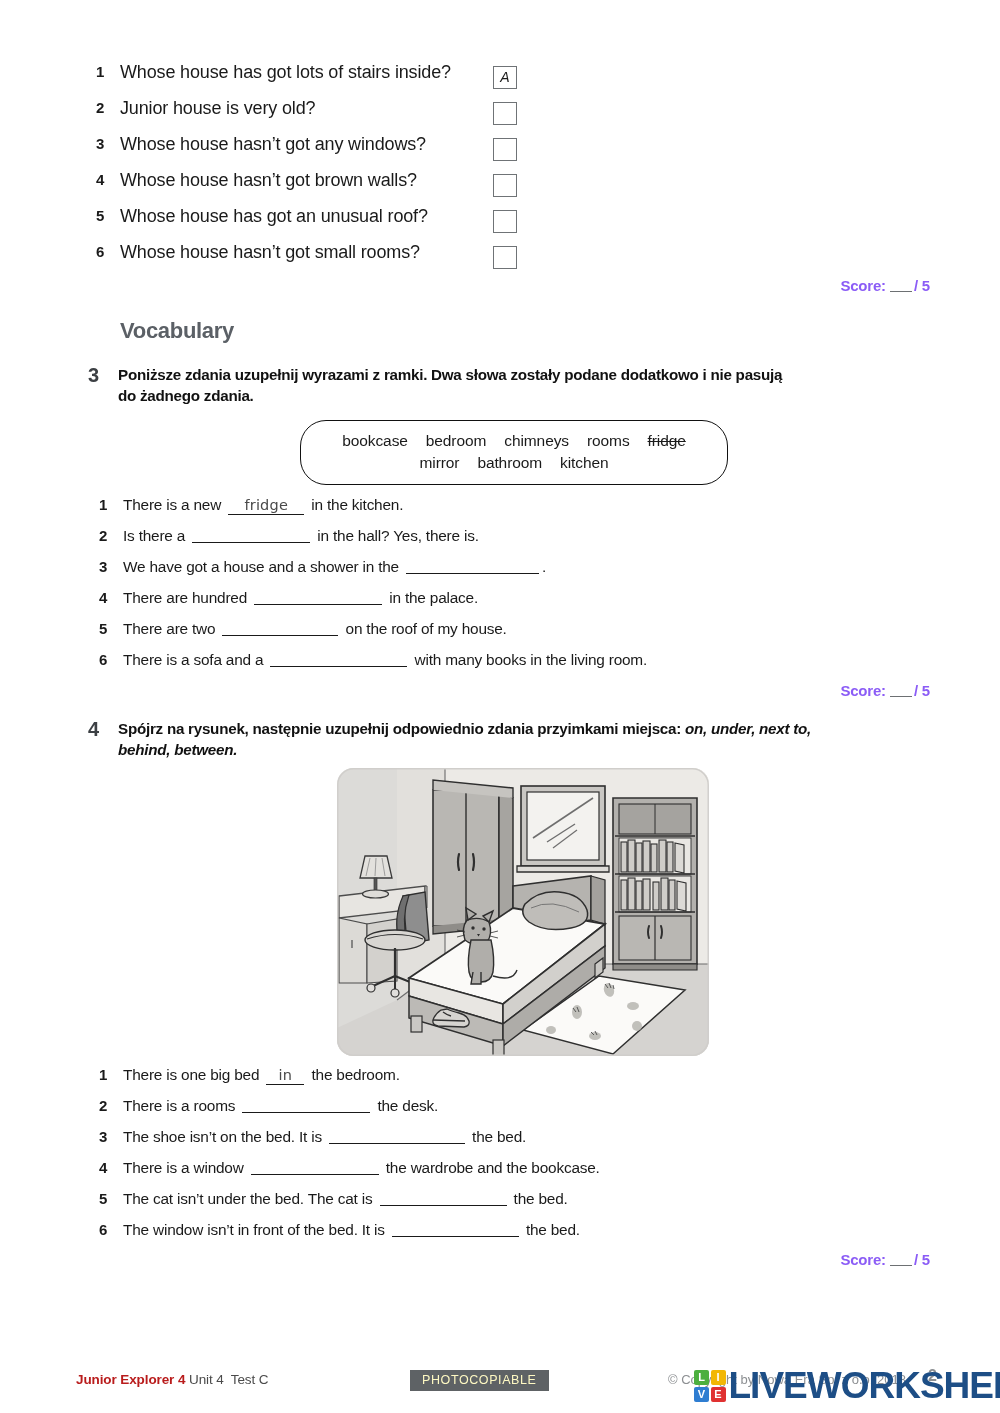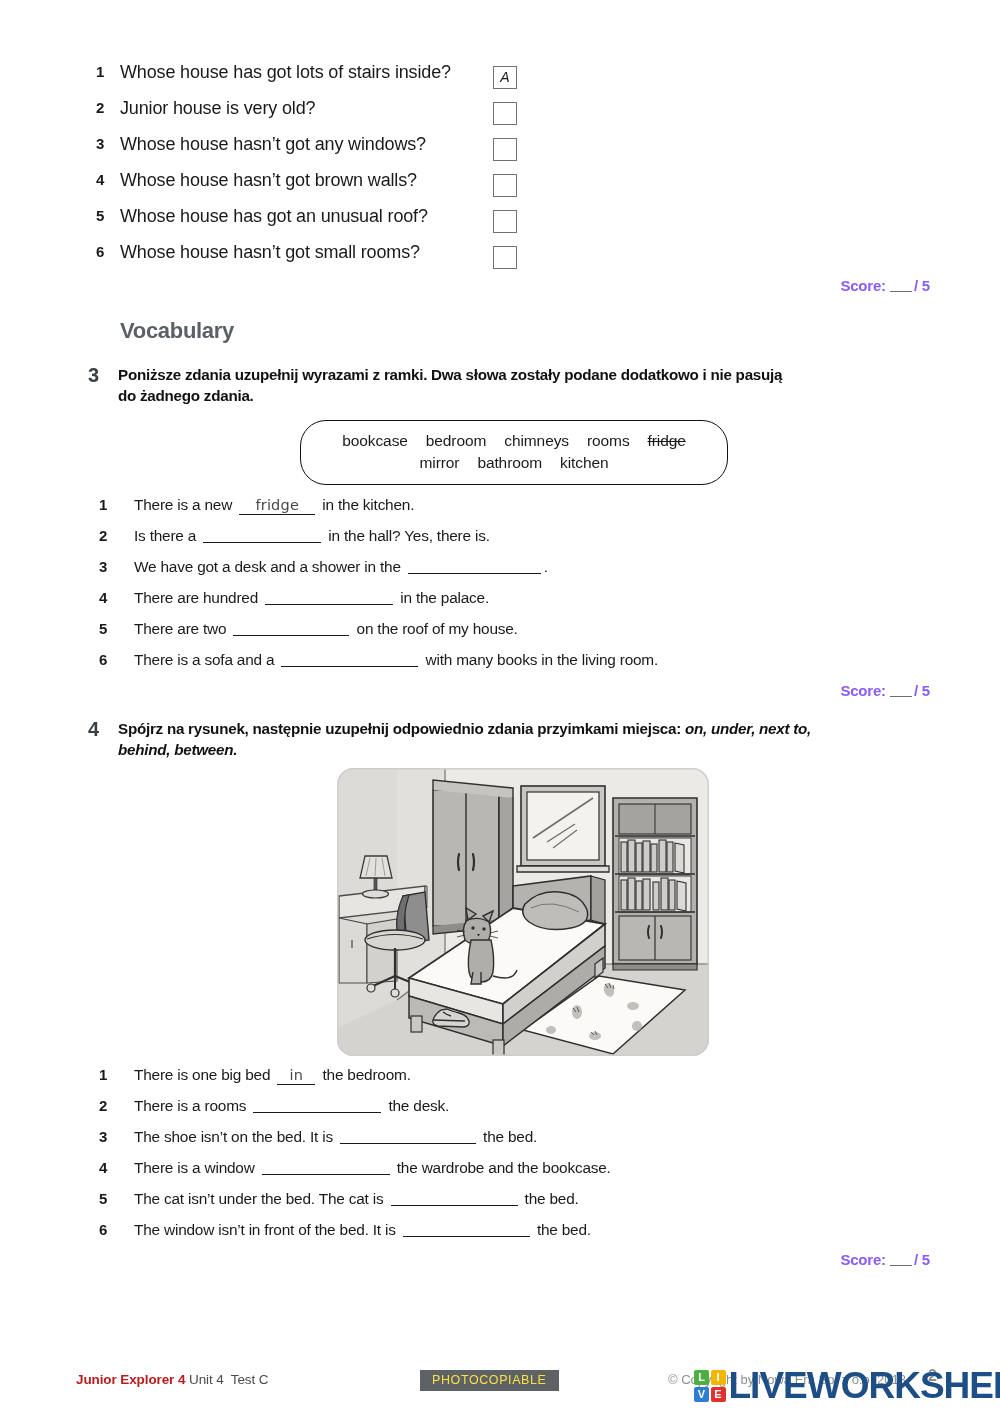--- a/index.html
+++ b/index.html
@@ -149,21 +149,20 @@
   }
   .s-num {
     font-weight: bold;
     font-size: 15px;
     width: 24px;
     flex: 0 0 24px;
   }
   .s-text {
     font-size: 15.4px;
     letter-spacing: -0.2px;
-    margin-left: 11px;
   }
   .blank-line {
     display: inline-block;
     border-bottom: 1.3px solid #1a1a1a;
     height: 15px;
     margin: 0 3px -2px 3px;
     vertical-align: baseline;
   }
   .blank-line.filled {
     text-align: center;
@@ -194,25 +193,24 @@
     font-size: 13.5px;
     color: #4a4a4a;
     letter-spacing: -0.1px;
   }
   .footer-left b { color: #b91c1c; font-weight: bold; }
   .photocopiable {
     position: absolute;
     left: 410px;
     top: 8px;
     background: #5e6265;
-    color: #fde047;
+    color: #fef9c3;
     font-size: 12.5px;
     letter-spacing: 0.6px;
     padding: 3px 12px 4px;
-    margin-left: 10px;
   }
   .copyright {
     position: absolute;
     left: 668px;
     top: 10px;
     font-size: 13px;
     color: #8c8f92;
     white-space: nowrap;
   }
   .page-num {
@@ -328,21 +326,21 @@
     <div class="s-row">
       <span class="s-num">1</span>
       <span class="s-text"><span>There is a new</span> <span class="blank-line filled" style="width:76px">fridge</span> <span>in the kitchen.</span></span>
     </div>
     <div class="s-row">
       <span class="s-num">2</span>
       <span class="s-text"><span>Is there a</span> <span class="blank-line" style="width:118px"></span> <span>in the hall? Yes, there is.</span></span>
     </div>
     <div class="s-row">
       <span class="s-num">3</span>
-      <span class="s-text"><span>We have got a desk and a shower in the</span> <span class="blank-line" style="width:133px"></span><span>.</span></span>
+      <span class="s-text"><span>We have got a house and a shower in the</span> <span class="blank-line" style="width:133px"></span><span>.</span></span>
     </div>
     <div class="s-row">
       <span class="s-num">4</span>
       <span class="s-text"><span>There are hundred</span> <span class="blank-line" style="width:128px"></span> <span>in the palace.</span></span>
     </div>
     <div class="s-row">
       <span class="s-num">5</span>
       <span class="s-text"><span>There are two</span> <span class="blank-line" style="width:116px"></span> <span>on the roof of my house.</span></span>
     </div>
     <div class="s-row">

